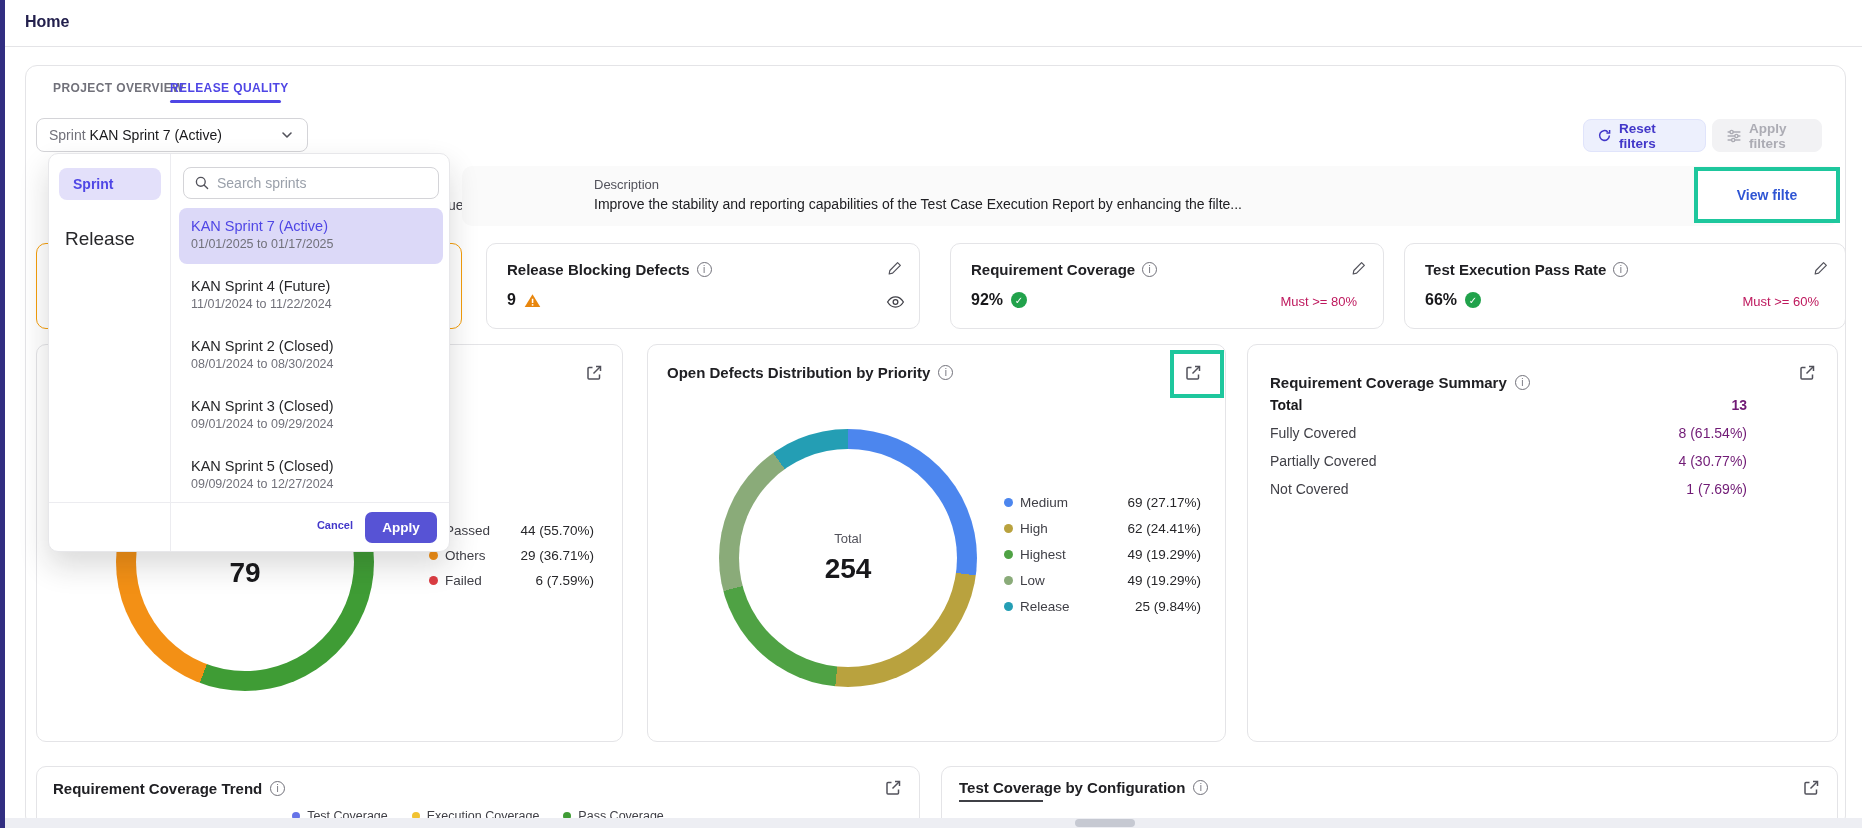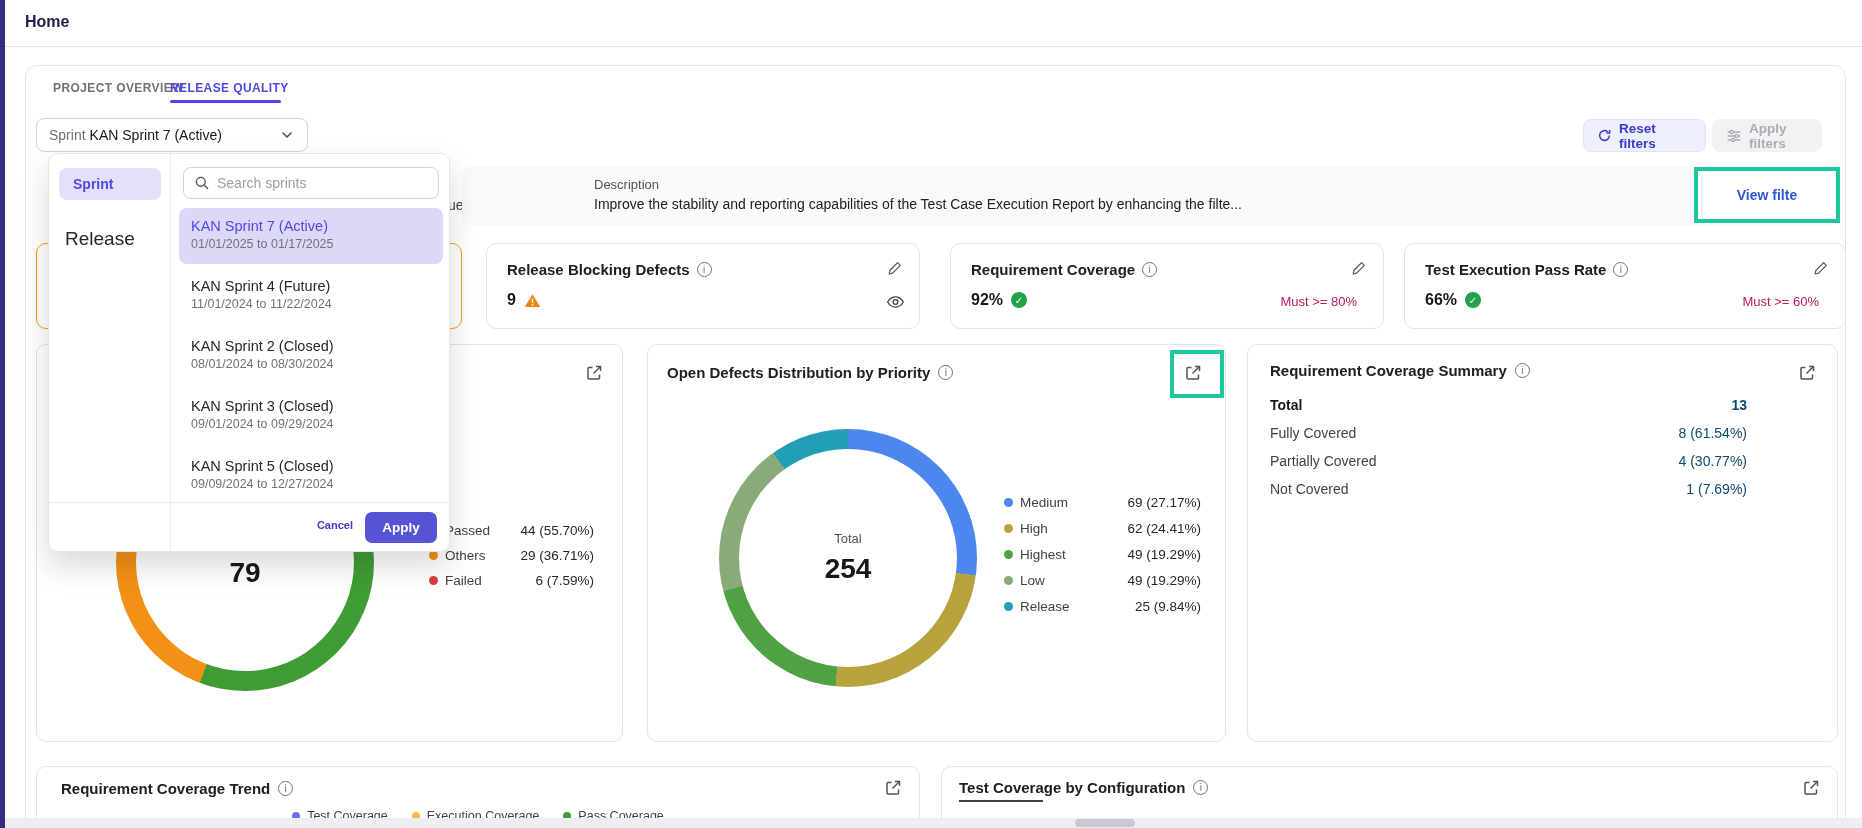--- a/index.html
+++ b/index.html
@@ -63,21 +63,21 @@
     flex-direction:column; align-items:center; justify-content:center; }
   .donut-total { font-size:13px; color:#52525b; }
   .donut-num { font-size:28px; font-weight:700; color:#18181b; margin-top:7px; }
 
   .legend { display:flex; flex-direction:column; }
   .legend-row { display:flex; align-items:center; font-size:13.5px; color:#3f3f46; }
   .dot { width:9px; height:9px; border-radius:50%; margin-right:7px; flex:0 0 auto; }
   .legend-row .lv { margin-left:auto; color:#27272a; }
 
   .sum-row { display:flex; align-items:center; height:28px; font-size:14px; color:#3f3f46; }
-  .sum-row .sv { margin-left:auto; color:#0c4a6e; }
+  .sum-row .sv { margin-left:auto; color:#701a75; }
   .sum-row.total { font-weight:700; color:#18181b; }
   .sum-row.total .sv { font-weight:700; }
 
   .bottom-card { height:62px; overflow:hidden; }
   .trend-legend { position:absolute; left:0; top:42px; width:100%; display:flex; justify-content:center;
     gap:24px; font-size:12.5px; color:#3f3f46; }
   .trend-legend span.item { display:flex; align-items:center; }
   .title-underline { background:#3f4046; height:2px; }
 
   .scroll-track { left:5px; top:818px; width:1857px; height:10px; background:#edeef3; z-index:60; }
@@ -311,21 +311,21 @@
           <span class="dot" style="background: rgb(36, 158, 180);"></span>
           <span>Release</span>
           <span class="lv">25 (9.84%)</span>
         </div>
     </div>
   </div>
 
   <div class="abs hl-box" style="left:1170px;top:350px;width:54px;height:48px;"></div>
 
   <div class="abs card chart-card" style="left:1247px;top:344px;width:591px;">
-    <div class="card-title" style="left:22px;top:17px;">
+    <div class="card-title" style="left:22px;top:29px;">
         <span>Requirement Coverage Summary</span>
         <span class="info-i">i</span>
       </div>
     <span class="icon-tr" style="right:20px;top:18px;">
       <svg width="20" height="20" viewBox="0 0 20 20" fill="none" stroke="#52525b" stroke-width="1.5">
           <path d="M8.5 4.5H5a1 1 0 0 0-1 1V15a1 1 0 0 0 1 1h9.5a1 1 0 0 0 1-1v-3.5"></path>
           <path d="M12 3.5h4.5V8"></path>
           <path d="M16.2 3.8 9.5 10.5"></path>
         </svg>
     </span>
@@ -343,21 +343,21 @@
           <span class="sv">4 (30.77%)</span>
         </div>
       <div class="sum-row">
           <span>Not Covered</span>
           <span class="sv">1 (7.69%)</span>
         </div>
     </div>
   </div>
 
   <div class="abs card bottom-card" style="left:36px;top:766px;width:884px;">
-    <div class="card-title" style="left:24px;top:13px;">
+    <div class="card-title" style="left:16px;top:13px;">
         <span>Requirement Coverage Trend</span>
         <span class="info-i">i</span>
       </div>
     <span class="icon-tr" style="right:16px;top:11px;">
       <svg width="20" height="20" viewBox="0 0 20 20" fill="none" stroke="#52525b" stroke-width="1.5">
           <path d="M8.5 4.5H5a1 1 0 0 0-1 1V15a1 1 0 0 0 1 1h9.5a1 1 0 0 0 1-1v-3.5"></path>
           <path d="M12 3.5h4.5V8"></path>
           <path d="M16.2 3.8 9.5 10.5"></path>
         </svg>
     </span>

